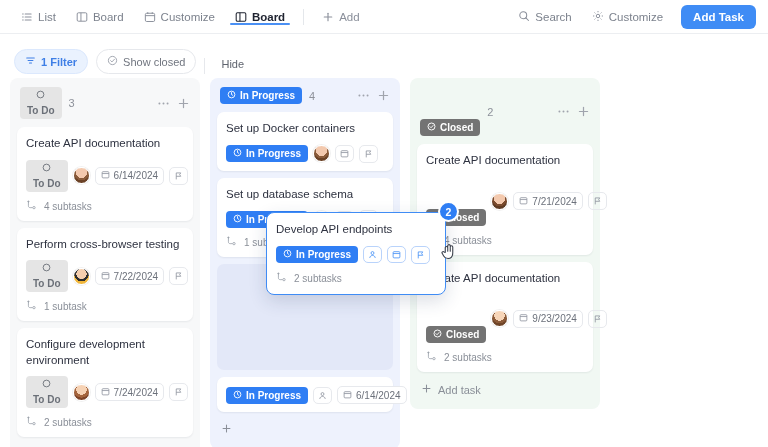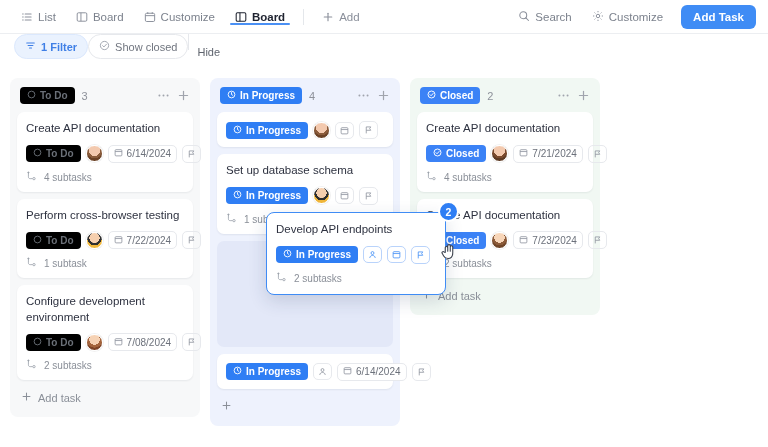--- a/index.html
+++ b/index.html
@@ -43,21 +43,21 @@
     border-radius: 5px; cursor: pointer;
   }
   .add-task-btn {
     background: #3f8cf5; color: #fff; font-size: 11.5px; font-weight: bold;
     padding: 6px 12px; border-radius: 6px; border: none; cursor: pointer;
     margin-left: 6px;
   }
 
   
   .filterbar {
-    height: 40px; display: flex; align-items: flex-start; 
+    height: 40px; display: flex; align-items: flex-end; gap: 8px;
     padding: 0 14px; background: #fff;
   }
   .chip {
     display: flex; align-items: center; gap: 5px;
     font-size: 11px; padding: 5px 10px; border-radius: 14px;
     border: 1px solid #e6e8ec; color: #70757f; background: #fff; cursor: pointer;
   }
   .chip.filter {
     background: #eaf2fe; border-color: #dbe8fd; color: #3f7fe6; font-weight: bold;
   }
@@ -73,23 +73,23 @@
   .col-todo { background: #f7f8f9; }
   .col-prog { background: #eef2fd; }
   .col-closed { background: #f1f8f3; }
 
   .col-head { display: flex; align-items: center; gap: 7px; padding: 2px 3px 8px 3px; }
   .status-pill {
     display: inline-flex; align-items: center; gap: 4px;
     font-size: 10px; font-weight: bold; padding: 3px 7px; border-radius: 4px;
     white-space: nowrap;
   }
-  .pill-todo { background: #000000; color: #6b7078; }
+  .pill-todo { background: #e5e5e5; color: #6b7078; flex-direction: column; }
   .pill-prog { background: #2f7ef4; color: #fff; }
-  .pill-closed { background: #3b82f6; color: #fff; }
+  .pill-closed { background: #737373; color: #fff; margin-top: 32px; }
   .col-count { font-size: 11px; color: #8d919a; }
   .col-actions { margin-left: auto; display: flex; align-items: center; gap: 7px; color: #a0a4ad; }
   .ico-btn { cursor: pointer; line-height: 0; }
 
   .card {
     background: #fff; border-radius: 7px; padding: 9px 9px 8px 9px;
     margin-bottom: 7px; box-shadow: 0 1px 2px rgba(20,25,40,.07);
   }
   .card-title {
     font-size: 11.5px; color: #2e3240; line-height: 1.35; margin-bottom: 8px;
@@ -379,21 +379,21 @@
             <span>To Do</span>
           </span>
           <span class="avatar av3"></span>
           <span class="meta-box">
             <span>
               <svg width="9" height="9" viewBox="0 0 16 16" fill="none" stroke="#8b909b" stroke-width="1.4">
                   <rect x="2" y="3" width="12" height="11" rx="1.6"></rect>
                   <line x1="2" y1="6.3" x2="14" y2="6.3"></line>
                 </svg>
             </span>
-            <span>7/08/2024</span>
+            <span>7/24/2024</span>
           </span>
           <span class="meta-icon">
             <svg width="9" height="10" viewBox="0 0 16 16" fill="none" stroke="#8b909b" stroke-width="1.4" stroke-linejoin="round">
                 <path d="M4 14V2.5h8l-2 3 2 3H4"></path>
               </svg>
           </span>
         </div>
         <div class="subtasks">
           <span>
             <svg width="11" height="11" viewBox="0 0 16 16" fill="none" stroke="#9aa0aa" stroke-width="1.2">
@@ -440,20 +440,21 @@
           <span class="ico-btn">
             <svg width="13" height="13" viewBox="0 0 16 16" stroke="#a0a4ad" stroke-width="1.5" stroke-linecap="round">
                 <line x1="8" y1="3" x2="8" y2="13"></line>
                 <line x1="3" y1="8" x2="13" y2="8"></line>
               </svg>
           </span>
         </span>
       </div>
 
       <div class="card">
+        <div class="card-title">Set up Docker containers</div>
         <div class="card-meta">
           <span class="status-pill pill-prog">
             <span>
               <svg width="9" height="9" viewBox="0 0 16 16" fill="none" stroke="#fff" stroke-width="1.6">
                   <circle cx="8" cy="8" r="6"></circle>
                   <path d="M8 4.6V8l2.2 1.4" stroke-linecap="round"></path>
                 </svg>
             </span>
             <span>In Progress</span>
           </span>
@@ -638,21 +639,21 @@
             <span>Closed</span>
           </span>
           <span class="avatar av5"></span>
           <span class="meta-box">
             <span>
               <svg width="9" height="9" viewBox="0 0 16 16" fill="none" stroke="#8b909b" stroke-width="1.4">
                   <rect x="2" y="3" width="12" height="11" rx="1.6"></rect>
                   <line x1="2" y1="6.3" x2="14" y2="6.3"></line>
                 </svg>
             </span>
-            <span>7/23/2024</span>
+            <span>9/23/2024</span>
           </span>
           <span class="meta-icon">
             <svg width="9" height="10" viewBox="0 0 16 16" fill="none" stroke="#8b909b" stroke-width="1.4" stroke-linejoin="round">
                 <path d="M4 14V2.5h8l-2 3 2 3H4"></path>
               </svg>
           </span>
         </div>
         <div class="subtasks">
           <span>
             <svg width="11" height="11" viewBox="0 0 16 16" fill="none" stroke="#9aa0aa" stroke-width="1.2">

